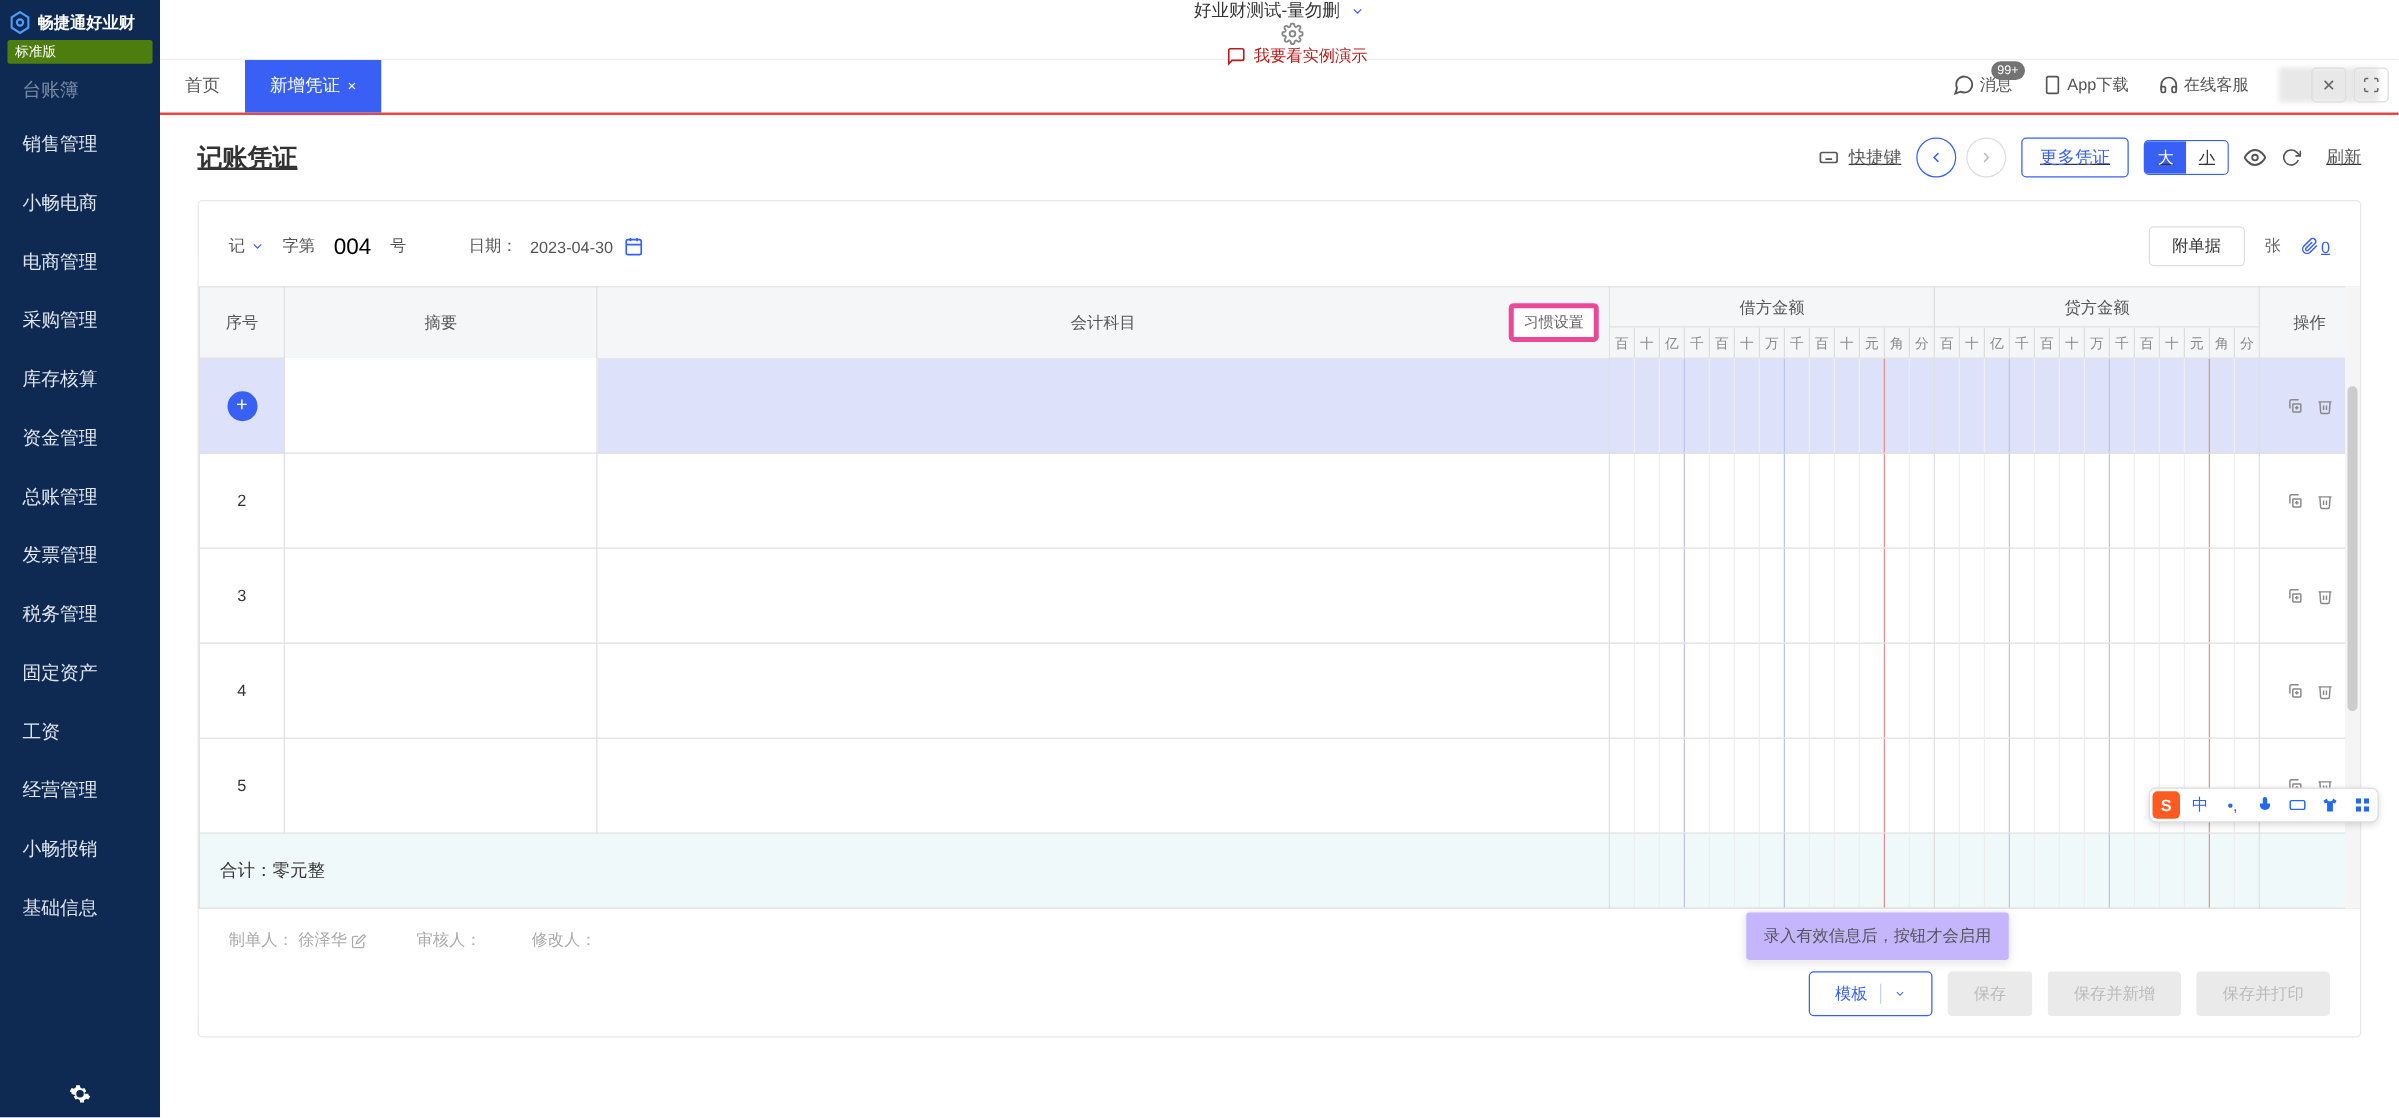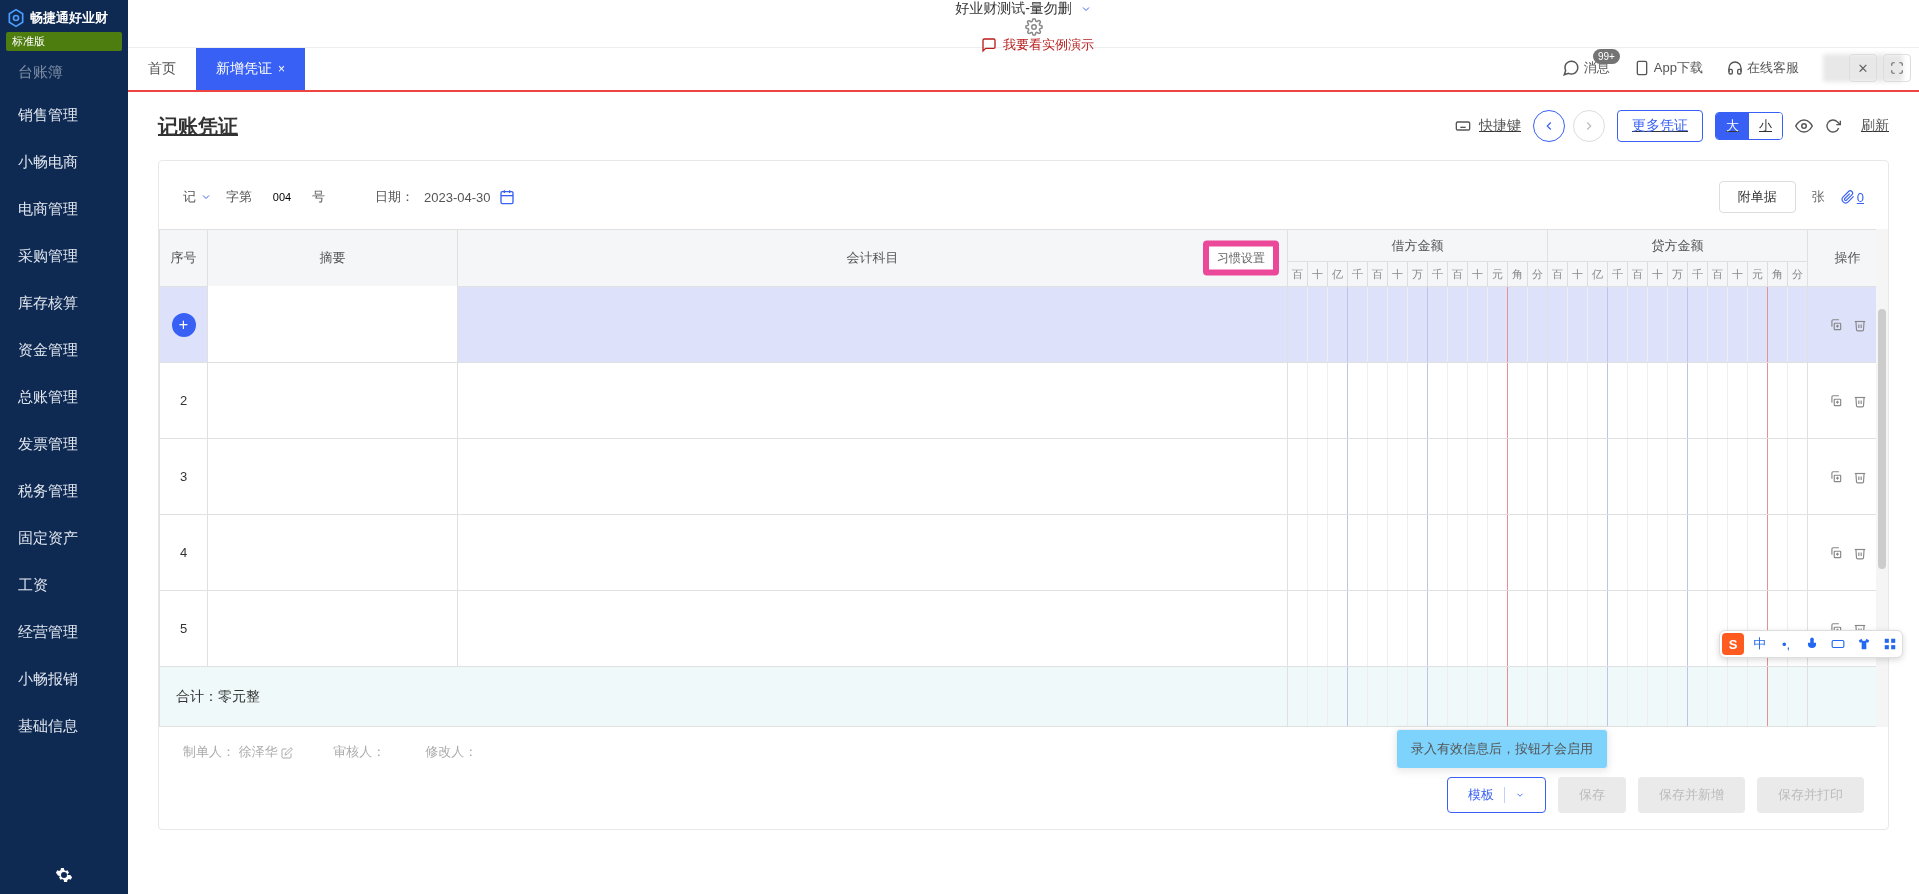--- a/index.html
+++ b/index.html
@@ -43,40 +43,40 @@
 .size-toggle span { padding: 4px 10px; cursor: pointer; font-size: 13px; }
 .size-toggle .on { background: #3860f4; color: #fff; }
 .size-toggle .off { color: #333; background: #fff; }
 .eye-btn, .refresh-btn { display: flex; align-items: center; gap: 20px; color: #555; cursor: pointer; font-size: 14px; text-align: right; }
 .content-area { padding: 0 30px 20px; flex: 1; overflow-y: auto; }
 .content-inner { border: 1px solid #e8e8e8; border-radius: 4px; padding: 20px 0 0; }
 .form-row { display: flex; align-items: center; padding: 0 24px 16px; justify-content: space-between; }
 .form-left { display: flex; align-items: center; gap: 10px; color: #555; }
 .form-left .val { display: inline-flex; align-items: center; }
 .form-left .chev2 { color: #3860f4; margin: 0 4px; }
-.form-left input { border: none; width: 40px; font-size: 11px; text-align: center; }
+.form-left input { border: none; width: 40px; font-size: 18px; text-align: center; }
 .date-input { display: flex; align-items: center; gap: 8px; }
 .date-input .cal { color: #3860f4; cursor: pointer; }
 .form-right { display: flex; align-items: center; gap: 16px; }
 .attach-btn { border: 1px solid #ddd; padding: 6px 18px; border-radius: 4px; cursor: pointer; }
 .sheets { color: #666; font-size: 13px; }
 .clip-icon { color: #3860f4; cursor: pointer; display: inline-flex; align-items: center; gap: 2px; }
 .table-wrap { position: relative; }
 .vtable { width: 100%; border-collapse: collapse; }
 .vtable th, .vtable td { border: 1px solid #e0e0e0; text-align: center; font-size: 13px; }
 .vtable thead th { background: #f5f6f8; color: #555; padding: 0; font-weight: normal; }
 .th-main { height: 56px; }
 .th-split { display: flex; flex-direction: column; height: 56px; }
 .th-split .top { flex: 1; display: flex; align-items: center; justify-content: center; border-bottom: 1px solid #e0e0e0; text-align: center; }
 .th-split .bot { height: 24px; display: flex; }
 .th-split .bot span { flex: 1; border-right: 1px solid #ddd; font-size: 11px; color: #888; display: flex; align-items: center; justify-content: center; }
 .th-split .bot span:last-child { border-right: none; }
 .subject-th { position: relative; }
-.habit-btn { position: absolute; right: 8px; top: 50%; transform: translateY(-50%); border: 6px solid #ec4899; padding: 3px 8px; border-radius: 4px; font-size: 12px; background: #fff; cursor: pointer; color: #666; }
-.row-num { width: 48px; }
+.habit-btn { position: absolute; right: 8px; top: 50%; transform: translateY(-50%); border: 4px solid #ec4899; padding: 3px 8px; border-radius: 4px; font-size: 12px; background: #fff; cursor: pointer; color: #666; }
+.row-num { width: 68px; }
 .row-summary { width: 250px; }
 .row-subject { width: auto; }
 .row-amount { width: 260px; padding: 0 !important; }
 .row-ops { width: 80px; }
 .body-row td { height: 76px; }
 .body-row.active td { background: #dde2fa; }
 .body-row.active .row-summary-cell { background: #fff; }
 .add-icon { width: 24px; height: 24px; background: #3860f4; color: #fff; border-radius: 50%; display: inline-flex; align-items: center; justify-content: center; cursor: pointer; font-size: 16px; }
 .summary-input { width: 100%; height: 100%; border: none; padding: 6px; resize: none; font-family: inherit; font-size: 13px; outline: none; }
 .amount-grid { display: flex; height: 100%; }
@@ -87,21 +87,21 @@
 .ops-cell { display: flex; gap: 10px; justify-content: center; }
 .ops-cell svg { width: 14px; height: 14px; color: #888; cursor: pointer; }
 .total-row td { background: #f0f9f9; height: 60px; text-align: left; padding-left: 16px; font-size: 14px; }
 .footer-info { display: flex; align-items: center; padding: 16px 24px; color: #aaa; font-size: 13px; gap: 40px; }
 .footer-info .edit-icon { width: 12px; height: 12px; }
 .page-footer { position: relative; display: flex; justify-content: flex-end; padding: 0 24px 16px; gap: 12px; }
 .btn { padding: 8px 20px; border-radius: 4px; cursor: pointer; font-size: 13px; border: 1px solid transparent; }
 .btn-template { border: 1px solid #3860f4; color: #3860f4; background: #fff; display: flex; align-items: center; gap: 10px; }
 .btn-template .sep { width: 1px; height: 16px; background: #3860f4; opacity: 0.3; }
 .btn-disabled { background: #eaeaea; color: #bbb; cursor: not-allowed; }
-.tooltip-pop { position: absolute; bottom: 60px; right: 280px; background: #7dd3fc; border: 1px solid #eee; box-shadow: 0 2px 8px rgba(0,0,0,0.1); padding: 10px 14px; border-radius: 4px; font-size: 13px; color: #555; }
+.tooltip-pop { position: absolute; bottom: 60px; right: 280px; background: #c4b5fd; border: 1px solid #eee; box-shadow: 0 2px 8px rgba(0,0,0,0.1); padding: 10px 14px; border-radius: 4px; font-size: 13px; color: #555; }
 .scrollbar-fake { position: absolute; right: 0; top: 0; width: 12px; height: 100%; background: #f5f5f5; }
 .scrollbar-thumb { position: absolute; right: 2px; top: 80px; width: 8px; height: 260px; background: #ccc; border-radius: 4px; }
 .ime-bar { position: fixed; right: 16px; top: 630px; display: flex; align-items: center; background: #fff; border: 1px solid #ddd; border-radius: 6px; padding: 2px; box-shadow: 0 2px 6px rgba(0,0,0,0.15); gap: 6px; }
 .ime-bar .sogou { width: 22px; height: 22px; background: #ff5a1f; border-radius: 4px; display: flex; align-items: center; justify-content: center; color: #fff; font-weight: bold; font-size: 13px; }
 .ime-bar .ime-item { width: 20px; height: 20px; display: flex; align-items: center; justify-content: center; color: #2468f2; font-size: 13px; }
 svg { display: inline-block; vertical-align: middle; }
 </style>
 </head>
 <body>
 

